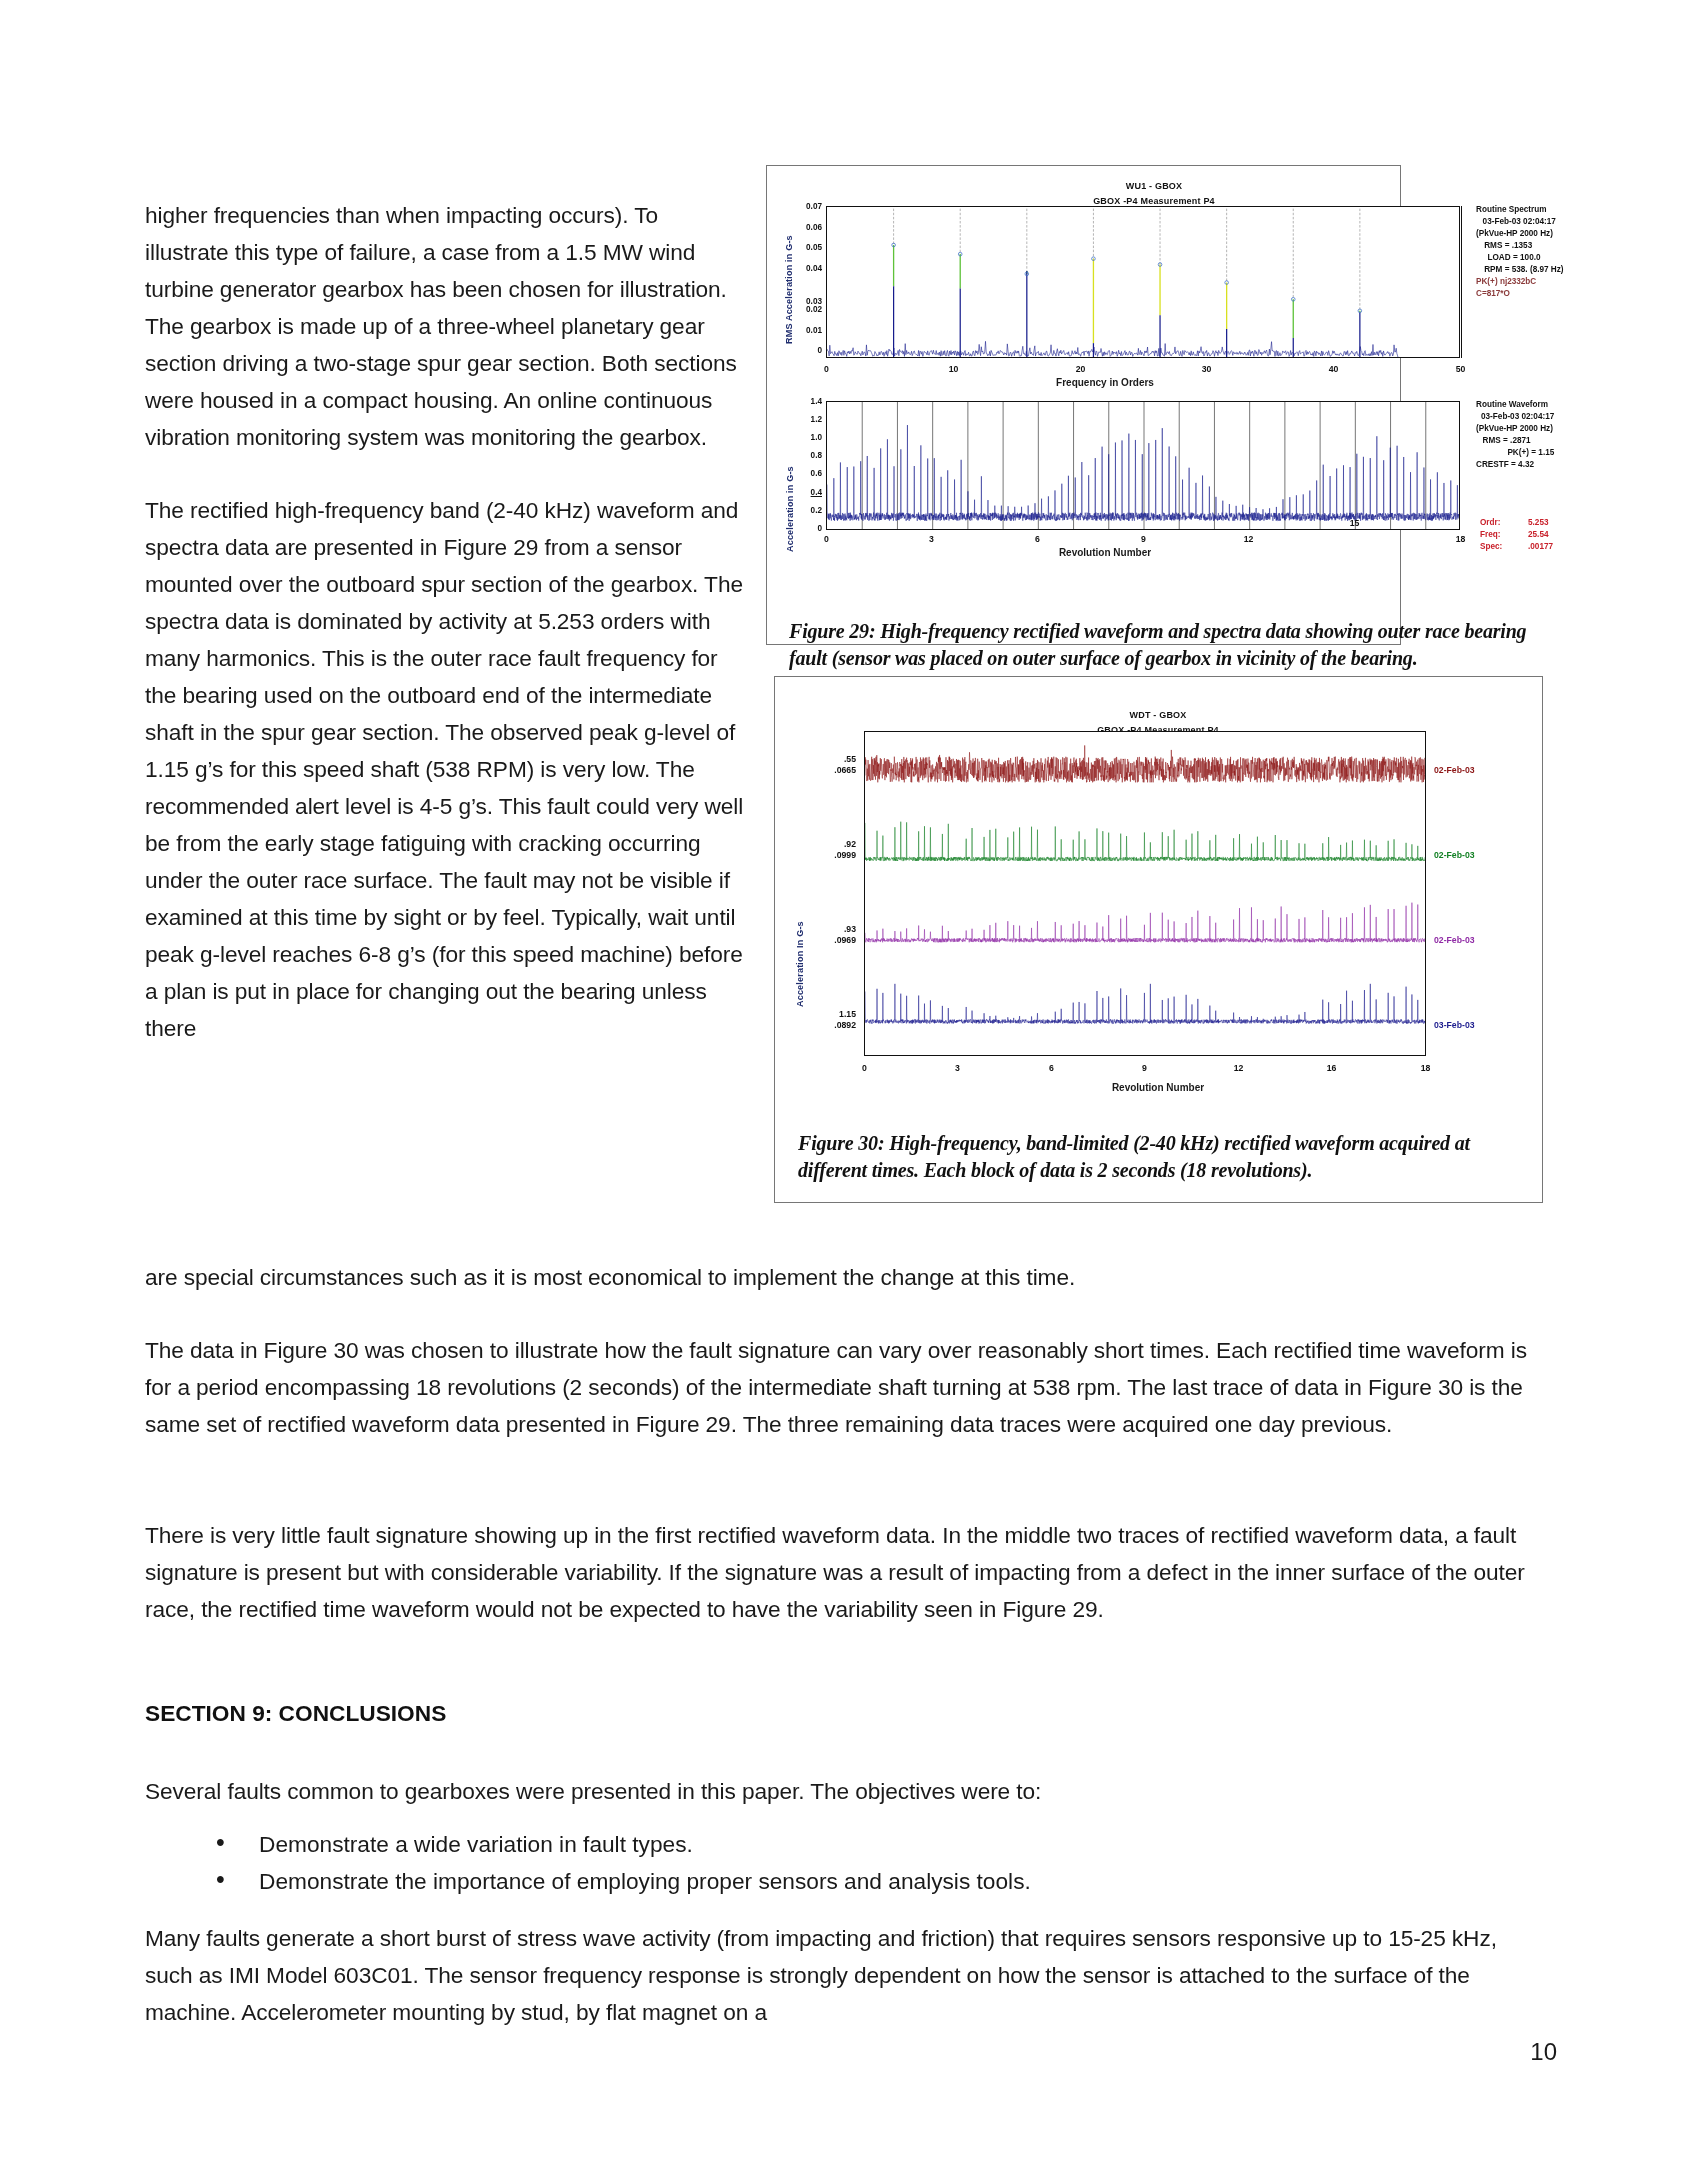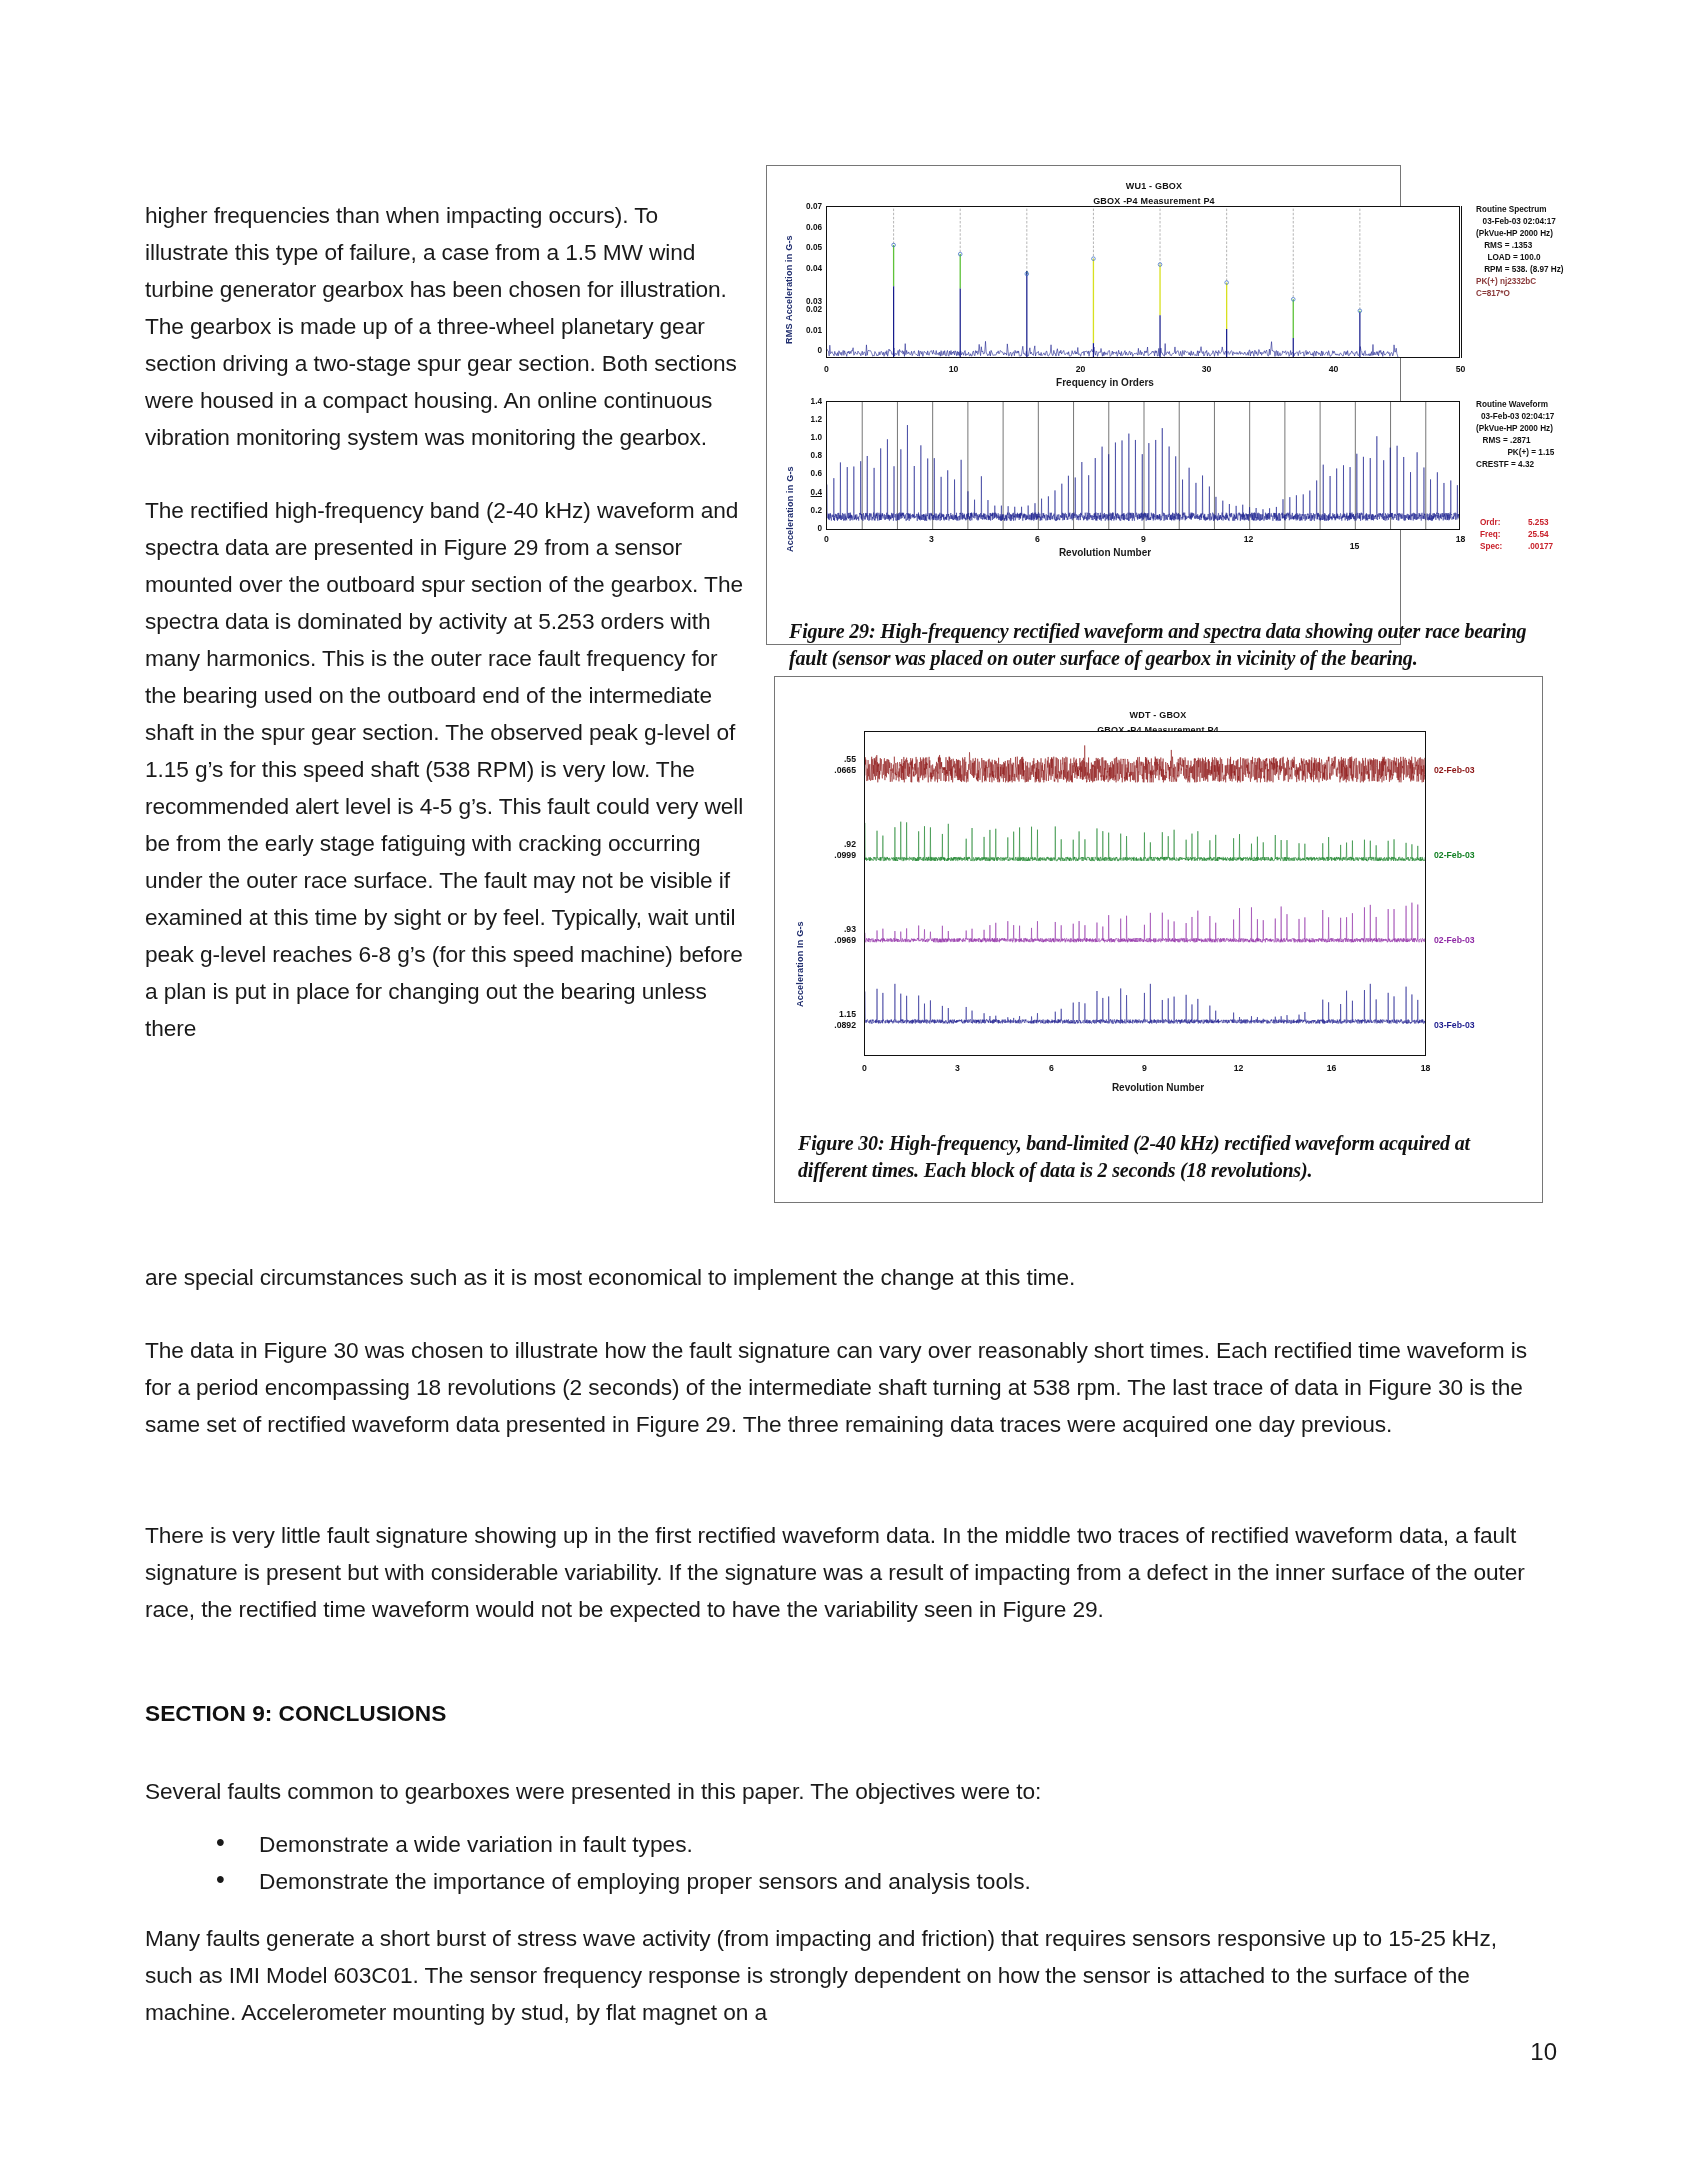--- a/index.html
+++ b/index.html
@@ -315,21 +315,21 @@
             <line x1="727.2222222222222" y1="0" x2="727.2222222222222" y2="156" stroke="#111" stroke-width="0.7"></line>
             <polyline points="0.0,99.8 0.3,139.3 0.6,139.9 0.9,140.5 1.2,139.8 1.5,134.9 1.8,141.8 2.1,135.8 2.4,140.5 2.7,142.6 3.0,142.5 3.3,135.0 3.6,135.7 3.9,140.7 4.1,134.5 4.4,137.4 4.7,137.2 5.0,141.1 5.3,143.4 5.6,140.1 5.9,139.0 6.2,136.2 6.5,139.0 6.8,138.3 7.1,138.0 7.4,136.5 7.7,139.1 8.0,142.8 8.3,92.1 8.6,142.6 8.9,140.4 9.2,143.7 9.5,137.7 9.8,139.4 10.1,135.3 10.4,137.3 10.7,137.6 11.0,136.0 11.3,140.3 11.6,138.7 11.8,136.1 12.1,142.3 12.4,139.4 12.7,143.6 13.0,138.2 13.3,134.2 13.6,142.0 13.9,141.6 14.2,134.1 14.5,135.1 14.8,136.9 15.1,141.2 15.4,136.9 15.7,140.4 16.0,139.2 16.3,73.1 16.6,142.4 16.9,136.5 17.2,140.9 17.5,142.8 17.8,138.3 18.1,137.6 18.4,139.1 18.7,141.5 19.0,134.2 19.3,136.8 19.5,136.5 19.8,141.0 20.1,143.4 20.4,135.6 20.7,136.5 21.0,141.2 21.3,143.1 21.6,140.7 21.9,134.9 22.2,142.2 22.5,143.2 22.8,137.4 23.1,141.6 23.4,139.9 23.7,142.2 24.0,143.0 24.3,134.6 24.6,78.7 24.9,134.8 25.2,140.3 25.5,139.3 25.8,134.2 26.1,141.2 26.4,138.9 26.7,139.9 27.0,134.1 27.2,140.0 27.5,137.4 27.8,141.6 28.1,143.6 28.4,133.8 28.7,139.8 29.0,136.2 29.3,142.6 29.6,136.6 29.9,139.2 30.2,140.7 30.5,137.3 30.8,138.5 31.1,141.6 31.4,143.0 31.7,142.5 32.0,138.9 32.3,137.3 32.6,78.0 32.9,134.9 33.2,141.9 33.5,140.1 33.8,142.2 34.1,137.3 34.4,140.7 34.6,136.2 34.9,140.8 35.2,140.1 35.5,140.2 35.8,142.9 36.1,135.9 36.4,137.5 36.7,140.2 37.0,141.4 37.3,141.3 37.6,138.9 37.9,140.7 38.2,139.8 38.5,143.4 38.8,138.5 39.1,138.9 39.4,137.6 39.7,134.3 40.0,135.2 40.3,134.1 40.6,136.6 40.9,71.6 41.2,138.3 41.5,140.9 41.8,135.3 42.1,142.3 42.4,135.6 42.6,140.2 42.9,140.9 43.2,142.3 43.5,143.3 43.8,143.7 44.1,137.7 44.4,134.4 44.7,139.3 45.0,141.4 45.3,142.0 45.6,141.1 45.9,137.6 46.2,137.9 46.5,142.1 46.8,134.2 47.1,138.7 47.4,138.1 47.7,136.0 48.0,137.5 48.3,134.2 48.6,139.7 48.9,65.3 49.2,142.4 49.5,141.5 49.8,136.9 50.1,141.5 50.3,141.9 50.6,141.9 50.9,143.7 51.2,141.4 51.5,134.6 51.8,138.1 52.1,142.7 52.4,134.9 52.7,135.5 53.0,135.2 53.3,138.6 53.6,134.9 53.9,140.3 54.2,140.8 54.5,143.1 54.8,143.1 55.1,138.9 55.4,140.5 55.7,139.6 56.0,141.8 56.3,136.2 56.6,133.7 56.9,139.3 57.2,79.7 57.5,143.0 57.8,142.6 58.0,141.2 58.3,143.4 58.6,136.0 58.9,140.8 59.2,137.6 59.5,137.0 59.8,134.2 60.1,138.0 60.4,135.4 60.7,140.8 61.0,133.8 61.3,139.1 61.6,143.5 61.9,138.9 62.2,138.8 62.5,137.5 62.8,135.6 63.1,134.0 63.4,143.1 63.7,142.5 64.0,136.5 64.3,142.6 64.6,135.1 64.9,142.7 65.2,56.1 65.5,139.5 65.7,137.0 66.0,142.6 66.3,138.4 66.6,134.8 66.9,135.1 67.2,138.1 67.5,134.5 67.8,140.1 68.1,140.9 68.4,140.3 68.7,137.3 69.0,137.1 69.3,137.1 69.6,135.6 69.9,140.3 70.2,142.5 70.5,136.7 70.8,136.9 71.1,142.1 71.4,140.8 71.7,139.5 72.0,141.2 72.3,135.7 72.6,133.9 72.9,139.5 73.2,134.2 73.4,45.1 73.7,141.6 74.0,138.1 74.3,136.6 74.6,141.9 74.9,136.2 75.2,140.3 75.5,136.9 75.8,143.5 76.1,138.0 76.4,138.6 76.7,136.9 77.0,141.6 77.3,138.8 77.6,142.0 77.9,141.4 78.2,138.2 78.5,134.1 78.8,139.7 79.1,140.2 79.4,135.9 79.7,140.0 80.0,135.4 80.3,134.6 80.6,143.6 80.8,142.1 81.1,133.9 81.4,77.7 81.7,137.2 82.0,137.5 82.3,139.3 82.6,139.7 82.9,135.5 83.2,136.3 83.5,142.7 83.8,142.4 84.1,143.7 84.4,139.3 84.7,134.9 85.0,135.1 85.3,142.7 85.6,142.1 85.9,136.2 86.2,136.8 86.5,142.8 86.8,134.6 87.1,141.3 87.4,142.5 87.7,142.7 88.0,136.1 88.3,133.7 88.6,141.3 88.8,136.8 89.1,134.9 89.4,138.4 89.7,57.2 90.0,141.0 90.3,136.0 90.6,137.7 90.9,134.0 91.2,140.3 91.5,133.9 91.8,136.7 92.1,134.3 92.4,135.1 92.7,137.9 93.0,134.0 93.3,138.5 93.6,137.2 93.9,141.1 94.2,138.8 94.5,140.4 94.8,137.7 95.1,136.0 95.4,139.6 95.7,141.9 96.0,143.5 96.3,142.0 96.5,143.0 96.8,142.6 97.1,134.3 97.4,136.1 97.7,27.9 98.0,142.4 98.3,137.9 98.6,135.5 98.9,140.7 99.2,134.4 99.5,136.3 99.8,143.7 100.1,135.5 100.4,140.6 100.7,139.2 101.0,134.8 101.3,136.8 101.6,141.7 101.9,137.2 102.2,137.0 102.5,137.2 102.8,137.8 103.1,137.3 103.4,139.9 103.7,136.1 104.0,135.4 104.2,137.8 104.5,139.0 104.8,135.9 105.1,138.7 105.4,137.0 105.7,140.7 106.0,77.4 106.3,139.6 106.6,139.1 106.9,140.2 107.2,139.0 107.5,138.2 107.8,138.6 108.1,139.2 108.4,138.5 108.7,135.4 109.0,135.6 109.3,140.4 109.6,143.7 109.9,140.6 110.2,137.0 110.5,135.3 110.8,139.7 111.1,133.7 111.4,141.4 111.6,136.8 111.9,136.3 112.2,142.6 112.5,138.0 112.8,141.4 113.1,138.5 113.4,143.1 113.7,133.9 114.0,52.4 114.3,139.0 114.6,139.6 114.9,142.4 115.2,136.3 115.5,142.5 115.8,138.5 116.1,136.4 116.4,137.4 116.7,136.9 117.0,142.7 117.3,135.6 117.6,139.3 117.9,135.6 118.2,139.4 118.5,143.6 118.8,143.0 119.1,136.8 119.3,142.5 119.6,138.3 119.9,143.4 120.2,135.0 120.5,139.4 120.8,141.9 121.1,143.7 121.4,136.7 121.7,137.7 122.0,137.7 122.3,68.3 122.6,137.5 122.9,138.3 123.2,140.2 123.5,140.7 123.8,141.9 124.1,134.3 124.4,141.6 124.7,136.0 125.0,142.8 125.3,143.0 125.6,135.0 125.9,134.8 126.2,134.1 126.5,136.7 126.8,134.7 127.1,138.0 127.3,135.4 127.6,142.0 127.9,138.8 128.2,139.2 128.5,140.3 128.8,136.7 129.1,142.8 129.4,136.8 129.7,138.3 130.0,142.3 130.3,67.9 130.6,136.3 130.9,139.7 131.2,135.0 131.5,142.0 131.8,142.8 132.1,138.2 132.4,140.4 132.7,134.9 133.0,140.2 133.3,143.1 133.6,141.4 133.9,138.7 134.2,138.1 134.5,138.7 134.8,142.8 135.0,136.1 135.3,139.9 135.6,136.5 135.9,141.9 136.2,138.7 136.5,136.1 136.8,137.5 137.1,134.0 137.4,143.6 137.7,140.9 138.0,138.6 138.3,140.2 138.6,90.5 138.9,142.6 139.2,135.1 139.5,135.0 139.8,139.3 140.1,137.7 140.4,136.1 140.7,138.7 141.0,135.8 141.3,135.8 141.6,142.1 141.9,136.3 142.2,143.1 142.4,143.3 142.7,142.8 143.0,139.6 143.3,140.6 143.6,141.2 143.9,139.1 144.2,142.3 144.5,138.6 144.8,141.3 145.1,135.7 145.4,142.7 145.7,139.2 146.0,137.6 146.3,136.3 146.6,82.6 146.9,139.5 147.2,135.8 147.5,137.4 147.8,135.4 148.1,143.3 148.4,140.1 148.7,138.3 149.0,140.4 149.3,141.5 149.6,140.1 149.9,137.5 150.2,136.2 150.4,134.2 150.7,141.3 151.0,136.7 151.3,139.8 151.6,141.4 151.9,138.1 152.2,140.0 152.5,142.0 152.8,136.0 153.1,138.5 153.4,142.8 153.7,141.4 154.0,142.0 154.3,137.2 154.6,141.6 154.9,93.7 155.2,135.9 155.5,138.1 155.8,142.4 156.1,136.7 156.4,140.7 156.7,136.8 157.0,140.2 157.3,134.0 157.6,143.3 157.8,138.2 158.1,142.4 158.4,139.3 158.7,139.6 159.0,143.6 159.3,142.9 159.6,140.0 159.9,138.3 160.2,139.3 160.5,139.1 160.8,137.6 161.1,143.0 161.4,134.3 161.7,135.4 162.0,134.0 162.3,135.3 162.6,142.2 162.9,69.9 163.2,136.1 163.5,135.8 163.8,139.3 164.1,141.3 164.4,134.1 164.7,142.2 165.0,137.0 165.3,138.2 165.6,137.1 165.8,139.6 166.1,140.6 166.4,135.0 166.7,141.1 167.0,136.1 167.3,137.6 167.6,140.0 167.9,141.9 168.2,140.1 168.5,143.1 168.8,141.7 169.1,139.7 169.4,138.4 169.7,135.7 170.0,142.4 170.3,134.9 170.6,141.1 170.9,135.6 171.2,108.0 171.5,136.6 171.8,138.8 172.1,134.2 172.4,141.4 172.7,138.2 173.0,142.5 173.2,138.7 173.5,142.7 173.8,143.7 174.1,143.4 174.4,134.2 174.7,140.6 175.0,134.5 175.3,138.2 175.6,133.7 175.9,143.0 176.2,134.7 176.5,138.3 176.8,137.8 177.1,138.2 177.4,137.5 177.7,139.7 178.0,138.9 178.3,139.7 178.6,133.8 178.9,137.6 179.2,118.1 179.5,140.7 179.8,140.3 180.1,134.6 180.4,135.9 180.7,138.0 180.9,137.8 181.2,134.2 181.5,134.2 181.8,139.4 182.1,142.3 182.4,136.0 182.7,137.2 183.0,136.7 183.3,143.3 183.6,137.9 183.9,141.6 184.2,142.2 184.5,135.9 184.8,136.4 185.1,139.0 185.4,136.1 185.7,139.9 186.0,140.0 186.3,136.3 186.6,134.3 186.9,134.7 187.2,141.5 187.5,89.8 187.8,134.8 188.1,139.3 188.4,136.8 188.7,141.8 188.9,141.0 189.2,142.2 189.5,136.7 189.8,139.2 190.1,134.8 190.4,140.9 190.7,141.2 191.0,135.0 191.3,141.8 191.6,141.8 191.9,135.2 192.2,136.6 192.5,141.6 192.8,138.8 193.1,140.4 193.4,141.9 193.7,142.5 194.0,137.3 194.3,136.4 194.6,139.6 194.9,138.9 195.2,138.6 195.5,118.6 195.8,142.8 196.1,137.1 196.3,142.1 196.6,138.0 196.9,140.3 197.2,137.9 197.5,142.5 197.8,138.2 198.1,134.2 198.4,141.3 198.7,143.4 199.0,134.5 199.3,137.8 199.6,136.3 199.9,136.7 200.2,138.1 200.5,135.2 200.8,142.7 201.1,134.0 201.4,137.2 201.7,134.1 202.0,140.2 202.3,141.3 202.6,140.6 202.9,135.2 203.2,134.0 203.5,140.4 203.8,125.3 204.1,135.9 204.3,139.6 204.6,134.1 204.9,133.9 205.2,138.4 205.5,137.9 205.8,135.1 206.1,141.0 206.4,136.8 206.7,139.2 207.0,139.3 207.3,140.2 207.6,137.4 207.9,134.6 208.2,140.8 208.5,142.4 208.8,137.3 209.1,140.8 209.4,138.7 209.7,139.6 210.0,142.8 210.3,135.8 210.6,136.7 210.9,143.6 211.2,138.0 211.5,142.8 211.8,125.3 212.0,143.7 212.3,140.2 212.6,137.4 212.9,135.9 213.2,142.7 213.5,136.3 213.8,141.8 214.1,136.1 214.4,135.8 214.7,135.9 215.0,137.7 215.3,143.5 215.6,140.4 215.9,143.4 216.2,143.1 216.5,141.0 216.8,137.2 217.1,141.5 217.4,136.2 217.7,136.4 218.0,143.4 218.3,137.3 218.6,143.2 218.9,137.4 219.2,133.8 219.4,136.9 219.7,136.5 220.0,126.0 220.3,139.3 220.6,140.6 220.9,138.6 221.2,138.2 221.5,133.9 221.8,141.9 222.1,139.5 222.4,138.7 222.7,143.7 223.0,135.7 223.3,138.6 223.6,136.0 223.9,143.5 224.2,136.8 224.5,140.8 224.8,140.9 225.1,141.7 225.4,135.7 225.7,134.8 226.0,138.0 226.3,134.0 226.6,143.6 226.9,137.9 227.1,139.4 227.4,137.4 227.7,139.5 228.0,126.7 228.3,134.5 228.6,143.2 228.9,140.4 229.2,135.2 229.5,138.9 229.8,138.7 230.1,137.0 230.4,135.8 230.7,140.5 231.0,138.2 231.3,134.0 231.6,139.4 231.9,135.5 232.2,138.3 232.5,139.8 232.8,138.3 233.1,135.3 233.4,142.6 233.7,135.0 234.0,139.4 234.3,136.1 234.6,140.4 234.8,134.2 235.1,141.0 235.4,138.2 235.7,134.0 236.0,137.3 236.3,126.7 236.6,136.1 236.9,136.2 237.2,136.8 237.5,140.6 237.8,143.6 238.1,135.0 238.4,135.7 238.7,139.6 239.0,136.0 239.3,140.5 239.6,138.7 239.9,135.1 240.2,138.7 240.5,135.5 240.8,140.6 241.1,142.8 241.4,142.7 241.7,136.2 242.0,142.6 242.3,140.8 242.6,137.3 242.8,141.3 243.1,138.5 243.4,137.3 243.7,140.3 244.0,141.6 244.3,125.2 244.6,137.0 244.9,140.7 245.2,142.1 245.5,141.1 245.8,136.2 246.1,141.6 246.4,140.6 246.7,142.9 247.0,142.2 247.3,136.3 247.6,137.5 247.9,141.1 248.2,134.5 248.5,143.0 248.8,134.4 249.1,142.7 249.4,135.2 249.7,133.8 250.0,135.0 250.3,141.2 250.5,135.5 250.8,137.3 251.1,143.5 251.4,138.1 251.7,134.0 252.0,141.9 252.3,139.4 252.6,122.4 252.9,139.6 253.2,136.6 253.5,133.8 253.8,140.2 254.1,142.6 254.4,135.4 254.7,142.0 255.0,137.3 255.3,140.3 255.6,135.3 255.9,141.8 256.2,138.2 256.5,139.0 256.8,133.7 257.1,133.7 257.4,139.9 257.7,138.1 257.9,139.7 258.2,138.5 258.5,135.1 258.8,143.7 259.1,143.0 259.4,138.7 259.7,142.6 260.0,141.7 260.3,136.3 260.6,116.9 260.9,143.0 261.2,137.9 261.5,137.7 261.8,138.4 262.1,140.2 262.4,134.3 262.7,138.0 263.0,137.1 263.3,134.7 263.6,140.8 263.9,137.0 264.2,139.6 264.5,136.6 264.8,140.8 265.1,141.4 265.4,141.3 265.6,142.0 265.9,143.3 266.2,135.8 266.5,136.5 266.8,136.9 267.1,142.1 267.4,141.9 267.7,143.0 268.0,136.9 268.3,142.5 268.6,136.6 268.9,114.1 269.2,139.1 269.5,137.4 269.8,140.3 270.1,138.7 270.4,142.4 270.7,137.5 271.0,133.9 271.3,135.8 271.6,142.8 271.9,135.0 272.2,135.9 272.5,133.9 272.8,138.9 273.1,141.5 273.3,140.9 273.6,137.7 273.9,138.0 274.2,141.9 274.5,139.7 274.8,137.3 275.1,136.7 275.4,137.6 275.7,135.0 276.0,139.2 276.3,138.9 276.6,142.3 276.9,106.9 277.2,143.5 277.5,143.5 277.8,141.7 278.1,142.4 278.4,143.4 278.7,138.7 279.0,143.4 279.3,138.9 279.6,136.2 279.9,137.9 280.2,142.7 280.5,140.4 280.8,141.1 281.1,136.8 281.3,136.9 281.6,135.8 281.9,141.9 282.2,141.1 282.5,142.8 282.8,142.8 283.1,138.7 283.4,136.9 283.7,139.4 284.0,138.7 284.3,137.5 284.6,138.5 284.9,140.1 285.2,98.8 285.5,140.0 285.8,137.7 286.1,134.0 286.4,143.1 286.7,140.5 287.0,135.7 287.3,134.8 287.6,139.0 287.9,142.6 288.2,135.6 288.5,142.3 288.8,135.7 289.0,135.8 289.3,134.1 289.6,135.5 289.9,136.3 290.2,139.6 290.5,135.5 290.8,139.8 291.1,138.8 291.4,138.2 291.7,142.6 292.0,140.4 292.3,139.7 292.6,142.2 292.9,137.6 293.2,89.2 293.5,139.3 293.8,136.8 294.1,134.6 294.4,138.2 294.7,135.3 295.0,133.8 295.3,141.6 295.6,140.0 295.9,139.7 296.2,138.0 296.4,137.7 296.7,136.1 297.0,140.9 297.3,141.1 297.6,134.6 297.9,143.0 298.2,134.4 298.5,134.2 298.8,134.6 299.1,135.9 299.4,140.7 299.7,137.0 300.0,133.8 300.3,137.6 300.6,136.8 300.9,135.8 301.2,140.4 301.5,91.3 301.8,137.0 302.1,137.1 302.4,138.8 302.7,138.4 303.0,135.9 303.3,136.2 303.6,142.7 303.9,138.7 304.2,140.8 304.4,137.2 304.7,137.3 305.0,139.6 305.3,137.7 305.6,142.9 305.9,142.8 306.2,136.2 306.5,135.6 306.8,138.6 307.1,139.4 307.4,138.2 307.7,142.8 308.0,134.1 308.3,138.7 308.6,138.4 308.9,135.0 309.2,136.5 309.5,72.6 309.8,136.9 310.1,138.7 310.4,139.8 310.7,138.7 311.0,137.1 311.3,140.8 311.6,143.0 311.9,139.3 312.1,141.8 312.4,142.1 312.7,137.6 313.0,141.0 313.3,141.1 313.6,133.9 313.9,136.8 314.2,137.8 314.5,141.3 314.8,139.3 315.1,139.1 315.4,143.1 315.7,133.8 316.0,134.2 316.3,134.2 316.6,143.2 316.9,136.6 317.2,141.8 317.5,141.8 317.8,88.6 318.1,136.2 318.4,134.5 318.7,140.4 319.0,141.8 319.3,134.7 319.6,139.2 319.8,138.4 320.1,136.9 320.4,137.4 320.7,140.2 321.0,137.0 321.3,140.9 321.6,142.3 321.9,141.5 322.2,142.1 322.5,137.1 322.8,137.3 323.1,142.9 323.4,138.8 323.7,138.1 324.0,139.1 324.3,135.1 324.6,136.3 324.9,141.6 325.2,134.3 325.5,139.0 325.8,67.8 326.1,143.1 326.4,143.1 326.7,133.7 327.0,141.5 327.3,142.9 327.5,137.6 327.8,143.6 328.1,138.3 328.4,140.9 328.7,134.8 329.0,135.8 329.3,134.2 329.6,134.9 329.9,138.0 330.2,141.1 330.5,137.4 330.8,139.7 331.1,142.5 331.4,136.9 331.7,139.1 332.0,134.0 332.3,142.0 332.6,136.9 332.9,143.7 333.2,143.3 333.5,140.8 333.8,141.3 334.1,54.0 334.4,136.7 334.7,140.7 334.9,140.3 335.2,140.3 335.5,135.2 335.8,141.1 336.1,138.9 336.4,137.4 336.7,139.1 337.0,134.2 337.3,139.7 337.6,136.7 337.9,143.6 338.2,141.0 338.5,141.0 338.8,135.4 339.1,139.6 339.4,140.9 339.7,141.9 340.0,136.2 340.3,135.7 340.6,140.9 340.9,138.4 341.2,136.9 341.5,143.2 341.8,138.1 342.1,63.2 342.4,142.9 342.6,136.1 342.9,137.6 343.2,137.3 343.5,136.6 343.8,134.0 344.1,136.1 344.4,142.8 344.7,136.4 345.0,135.3 345.3,137.8 345.6,143.3 345.9,134.5 346.2,135.2 346.5,141.3 346.8,133.7 347.1,141.2 347.4,137.0 347.7,133.9 348.0,138.1 348.3,143.4 348.6,143.0 348.9,139.1 349.2,138.1 349.5,141.7 349.8,139.2 350.1,138.6 350.3,49.0 350.6,137.4 350.9,134.7 351.2,142.9 351.5,139.5 351.8,136.1 352.1,140.6 352.4,135.5 352.7,136.0 353.0,134.4 353.3,139.6 353.6,139.1 353.9,140.7 354.2,135.9 354.5,140.9 354.8,138.9 355.1,140.5 355.4,142.4 355.7,137.1 356.0,143.6 356.3,142.5 356.6,142.4 356.9,143.2 357.2,138.4 357.5,136.2 357.8,138.4 358.1,141.1 358.3,46.5 358.6,137.4 358.9,137.9 359.2,135.4 359.5,142.3 359.8,135.0 360.1,140.3 360.4,142.7 360.7,134.3 361.0,143.1 361.3,140.0 361.6,136.4 361.9,141.1 362.2,141.5 362.5,141.5 362.8,140.2 363.1,138.4 363.4,136.5 363.7,135.2 364.0,142.2 364.3,140.5 364.6,141.9 364.9,142.5 365.2,138.4 365.5,133.9 365.7,136.3 366.0,142.8 366.3,143.7 366.6,38.2 366.9,143.6 367.2,139.0 367.5,139.4 367.8,133.8 368.1,136.7 368.4,134.5 368.7,141.0 369.0,134.5 369.3,134.6 369.6,140.1 369.9,136.2 370.2,135.8 370.5,133.9 370.8,143.6 371.1,136.5 371.4,136.2 371.7,134.5 372.0,140.8 372.3,134.5 372.6,139.2 372.9,140.8 373.2,143.0 373.5,143.6 373.7,137.4 374.0,136.6 374.3,136.0 374.6,45.9 374.9,134.7 375.2,139.1 375.5,135.4 375.8,134.1 376.1,134.0 376.4,137.3 376.7,140.8 377.0,136.4 377.3,142.4 377.6,139.4 377.9,140.5 378.2,135.0 378.5,135.4 378.8,136.0 379.1,141.4 379.4,136.1 379.7,141.1 380.0,135.1 380.3,136.6 380.6,140.9 380.9,138.1 381.1,139.2 381.4,134.4 381.7,140.1 382.0,133.9 382.3,135.0 382.6,143.6 382.9,63.1 383.2,140.9 383.5,142.3 383.8,135.2 384.1,139.8 384.4,141.9 384.7,134.9 385.0,138.6 385.3,137.6 385.6,133.9 385.9,137.6 386.2,140.6 386.5,134.2 386.8,138.7 387.1,135.0 387.4,136.3 387.7,143.6 388.0,138.3 388.3,138.8 388.6,134.6 388.9,139.8 389.1,136.2 389.4,142.3 389.7,134.3 390.0,134.7 390.3,142.8 390.6,137.7 390.9,49.7 391.2,142.5 391.5,142.0 391.8,140.6 392.1,142.8 392.4,140.4 392.7,139.0 393.0,142.7 393.3,139.7 393.6,139.7 393.9,133.9 394.2,137.1 394.5,136.4 394.8,137.2 395.1,140.9 395.4,136.8 395.7,135.0 396.0,136.7 396.3,143.3 396.6,134.7 396.8,141.3 397.1,136.7 397.4,136.8 397.7,135.9 398.0,139.2 398.3,138.2 398.6,142.9 398.9,135.0 399.2,45.9 399.5,135.2 399.8,138.1 400.1,139.4 400.4,141.8 400.7,136.8 401.0,140.2 401.3,136.6 401.6,142.1 401.9,136.6 402.2,140.6 402.5,138.3 402.8,140.4 403.1,142.0 403.4,139.4 403.7,135.5 404.0,141.5 404.3,135.9 404.5,140.7 404.8,143.3 405.1,141.0 405.4,140.3 405.7,137.6 406.0,142.9 406.3,141.9 406.6,140.7 406.9,140.2 407.2,31.6 407.5,135.1 407.8,135.7 408.1,138.0 408.4,136.4 408.7,134.0 409.0,136.9 409.3,143.7 409.6,140.9 409.9,134.7 410.2,136.0 410.5,142.4 410.8,142.5 411.1,136.9 411.4,136.6 411.7,137.7 412.0,138.6 412.2,142.0 412.5,136.5 412.8,137.5 413.1,137.5 413.4,142.6 413.7,138.9 414.0,138.2 414.3,135.9 414.6,137.8 414.9,139.2 415.2,136.1 415.5,53.8 415.8,136.3 416.1,135.1 416.4,142.3 416.7,139.0 417.0,137.1 417.3,142.2 417.6,136.6 417.9,142.4 418.2,136.1 418.5,143.3 418.8,140.6 419.1,142.1 419.4,139.1 419.7,133.9 419.9,141.5 420.2,136.6 420.5,134.7 420.8,143.0 421.1,141.3 421.4,137.9 421.7,140.6 422.0,135.1 422.3,143.1 422.6,139.2 422.9,138.1 423.2,141.7 423.5,65.7 423.8,137.8 424.1,136.7 424.4,136.1 424.7,133.9 425.0,141.9 425.3,139.0 425.6,136.6 425.9,135.4 426.2,142.1 426.5,138.4 426.8,134.2 427.1,141.7 427.4,139.3 427.6,135.5 427.9,137.1 428.2,143.5 428.5,136.7 428.8,137.5 429.1,136.3 429.4,139.6 429.7,141.0 430.0,142.3 430.3,140.9 430.6,139.3 430.9,139.4 431.2,139.9 431.5,140.4 431.8,93.8 432.1,142.1 432.4,134.8 432.7,136.8 433.0,133.8 433.3,133.9 433.6,139.4 433.9,137.9 434.2,136.6 434.5,133.8 434.8,137.4 435.0,143.1 435.3,137.5 435.6,142.0 435.9,137.4 436.2,139.1 436.5,139.8 436.8,141.6 437.1,138.5 437.4,138.8 437.7,138.8 438.0,139.9 438.3,139.6 438.6,138.4 438.9,138.0 439.2,140.1 439.5,138.8 439.8,79.5 440.1,138.9 440.4,140.4 440.7,141.3 441.0,135.1 441.3,140.0 441.6,137.5 441.9,141.9 442.2,133.7 442.5,142.1 442.7,136.1 443.0,134.7 443.3,139.9 443.6,133.9 443.9,139.4 444.2,137.3 444.5,136.3 444.8,134.4 445.1,137.6 445.4,136.7 445.7,135.1 446.0,138.7 446.3,140.8 446.6,139.6 446.9,137.7 447.2,141.2 447.5,141.0 447.8,139.5 448.1,97.8 448.4,140.7 448.7,137.1 449.0,137.1 449.3,138.1 449.6,141.3 449.9,141.3 450.2,135.8 450.4,139.3 450.7,137.9 451.0,141.4 451.3,140.7 451.6,139.5 451.9,140.8 452.2,137.4 452.5,142.9 452.8,142.6 453.1,136.6 453.4,138.8 453.7,137.8 454.0,134.9 454.3,142.7 454.6,135.5 454.9,140.4 455.2,135.5 455.5,134.4 455.8,136.1 456.1,88.9 456.4,134.4 456.7,134.5 457.0,139.9 457.3,137.6 457.6,141.1 457.9,142.3 458.1,136.3 458.4,142.1 458.7,135.3 459.0,136.9 459.3,143.5 459.6,139.4 459.9,138.9 460.2,143.1 460.5,141.2 460.8,140.3 461.1,142.6 461.4,138.8 461.7,141.7 462.0,140.0 462.3,142.3 462.6,137.4 462.9,135.5 463.2,136.9 463.5,139.3 463.8,141.6 464.1,138.1 464.4,102.2 464.7,142.7 465.0,143.3 465.3,137.1 465.6,134.6 465.8,135.2 466.1,136.5 466.4,142.9 466.7,138.6 467.0,139.6 467.3,142.0 467.6,140.5 467.9,139.7 468.2,134.0 468.5,134.1 468.8,134.0 469.1,136.3 469.4,143.7 469.7,136.5 470.0,135.3 470.3,142.8 470.6,142.9 470.9,137.3 471.2,140.7 471.5,136.8 471.8,139.1 472.1,141.8 472.4,114.7 472.7,137.4 473.0,140.3 473.3,139.9 473.6,142.4 473.8,137.4 474.1,141.1 474.4,143.5 474.7,141.1 475.0,142.5 475.3,134.5 475.6,134.6 475.9,137.4 476.2,142.3 476.5,138.7 476.8,142.4 477.1,137.0 477.4,140.3 477.7,141.1 478.0,136.7 478.3,139.6 478.6,140.9 478.9,139.0 479.2,142.8 479.5,139.9 479.8,133.7 480.1,139.0 480.4,134.0 480.7,119.3 481.0,143.4 481.3,139.0 481.5,137.3 481.8,139.3 482.1,138.0 482.4,137.9 482.7,140.9 483.0,139.1 483.3,139.9 483.6,142.3 483.9,136.2 484.2,138.9 484.5,142.7 484.8,133.9 485.1,137.0 485.4,140.6 485.7,134.7 486.0,141.0 486.3,137.0 486.6,140.1 486.9,139.7 487.2,141.3 487.5,142.8 487.8,140.8 488.1,143.5 488.4,143.7 488.7,123.4 488.9,137.4 489.2,137.3 489.5,135.4 489.8,138.7 490.1,139.4 490.4,134.6 490.7,135.2 491.0,138.7 491.3,134.2 491.6,134.6 491.9,137.6 492.2,139.3 492.5,141.0 492.8,143.6 493.1,140.2 493.4,139.7 493.7,138.6 494.0,143.6 494.3,135.1 494.6,138.2 494.9,136.8 495.2,143.4 495.5,137.4 495.8,140.2 496.1,141.1 496.4,139.4 496.7,141.3 496.9,125.6 497.2,140.8 497.5,134.9 497.8,135.4 498.1,137.2 498.4,140.0 498.7,142.9 499.0,141.7 499.3,136.5 499.6,134.8 499.9,134.0 500.2,135.9 500.5,137.2 500.8,136.4 501.1,133.9 501.4,136.7 501.7,136.2 502.0,143.7 502.3,136.7 502.6,135.1 502.9,142.1 503.2,140.1 503.5,136.2 503.8,137.7 504.1,139.1 504.4,135.4 504.6,142.0 504.9,124.2 505.2,139.1 505.5,142.1 505.8,133.8 506.1,139.7 506.4,135.6 506.7,143.1 507.0,136.5 507.3,139.7 507.6,142.5 507.9,142.8 508.2,140.3 508.5,141.1 508.8,134.7 509.1,137.4 509.4,135.4 509.7,139.0 510.0,142.7 510.3,136.2 510.6,141.1 510.9,135.7 511.2,139.0 511.5,142.6 511.8,135.5 512.1,141.8 512.3,143.7 512.6,139.1 512.9,134.5 513.2,127.2 513.5,136.2 513.8,138.6 514.1,136.8 514.4,135.4 514.7,139.9 515.0,139.4 515.3,138.3 515.6,134.0 515.9,142.3 516.2,142.4 516.5,136.1 516.8,141.9 517.1,134.0 517.4,143.0 517.7,141.4 518.0,143.3 518.3,134.2 518.6,142.7 518.9,141.3 519.2,133.7 519.5,140.6 519.8,143.6 520.0,135.9 520.3,134.5 520.6,140.2 520.9,135.0 521.2,128.2 521.5,143.3 521.8,141.7 522.1,139.1 522.4,140.9 522.7,134.8 523.0,141.0 523.3,142.8 523.6,133.9 523.9,140.3 524.2,142.0 524.5,136.9 524.8,134.6 525.1,134.9 525.4,143.6 525.7,140.5 526.0,136.2 526.3,135.7 526.6,143.4 526.9,137.5 527.2,136.0 527.5,138.0 527.7,142.2 528.0,140.8 528.3,142.7 528.6,135.8 528.9,141.3 529.2,139.5 529.5,129.7 529.8,137.7 530.1,137.6 530.4,138.5 530.7,143.6 531.0,140.5 531.3,139.2 531.6,138.2 531.9,139.8 532.2,142.0 532.5,133.9 532.8,134.1 533.1,140.0 533.4,135.2 533.7,136.6 534.0,142.4 534.3,136.8 534.6,142.6 534.9,135.5 535.1,140.4 535.4,139.4 535.7,134.2 536.0,141.7 536.3,139.3 536.6,134.3 536.9,136.2 537.2,140.7 537.5,128.5 537.8,142.2 538.1,138.9 538.4,138.8 538.7,137.6 539.0,137.9 539.3,134.7 539.6,134.8 539.9,138.8 540.2,138.4 540.5,137.2 540.8,138.2 541.1,138.1 541.4,143.7 541.7,143.3 542.0,139.9 542.3,137.2 542.6,134.1 542.9,138.9 543.1,139.3 543.4,134.4 543.7,141.5 544.0,134.2 544.3,137.5 544.6,137.4 544.9,139.7 545.2,134.5 545.5,143.5 545.8,126.9 546.1,143.0 546.4,137.1 546.7,136.5 547.0,142.2 547.3,138.6 547.6,143.7 547.9,143.5 548.2,134.9 548.5,135.5 548.8,135.4 549.1,143.6 549.4,134.2 549.7,138.0 550.0,143.3 550.3,142.2 550.5,141.7 550.8,143.3 551.1,136.0 551.4,136.3 551.7,136.7 552.0,136.3 552.3,134.5 552.6,133.9 552.9,140.8 553.2,134.7 553.5,140.6 553.8,117.6 554.1,134.5 554.4,135.4 554.7,140.3 555.0,137.7 555.3,141.0 555.6,136.1 555.9,142.7 556.2,138.6 556.5,143.3 556.8,136.8 557.1,138.0 557.4,135.0 557.7,141.5 558.0,137.8 558.3,135.0 558.5,137.4 558.8,137.5 559.1,134.0 559.4,134.1 559.7,136.1 560.0,139.7 560.3,135.1 560.6,137.1 560.9,134.7 561.2,133.8 561.5,143.0 561.8,139.4 562.1,115.1 562.4,136.1 562.7,140.2 563.0,141.8 563.3,136.2 563.6,137.1 563.9,137.9 564.2,140.5 564.5,141.8 564.8,138.1 565.1,134.1 565.4,136.0 565.7,141.0 566.0,139.0 566.2,141.6 566.5,137.9 566.8,142.2 567.1,138.8 567.4,141.6 567.7,137.7 568.0,139.2 568.3,136.5 568.6,138.7 568.9,141.0 569.2,135.3 569.5,139.5 569.8,143.2 570.1,112.8 570.4,141.5 570.7,141.4 571.0,134.5 571.3,136.3 571.6,142.9 571.9,136.3 572.2,141.2 572.5,137.1 572.8,138.0 573.1,138.3 573.4,137.6 573.6,134.9 573.9,142.2 574.2,143.7 574.5,139.4 574.8,138.9 575.1,143.2 575.4,135.5 575.7,135.8 576.0,138.8 576.3,142.4 576.6,138.3 576.9,143.3 577.2,135.8 577.5,135.4 577.8,137.7 578.1,134.9 578.4,111.7 578.7,134.9 579.0,141.5 579.3,141.4 579.6,135.8 579.9,138.1 580.2,138.0 580.5,143.1 580.8,143.7 581.1,141.1 581.4,135.6 581.6,137.3 581.9,142.2 582.2,140.3 582.5,138.2 582.8,141.7 583.1,140.7 583.4,136.2 583.7,135.1 584.0,136.5 584.3,135.1 584.6,135.5 584.9,141.4 585.2,138.4 585.5,141.1 585.8,137.1 586.1,140.2 586.4,107.1 586.7,142.3 587.0,143.7 587.3,141.7 587.6,140.7 587.9,134.3 588.2,141.4 588.5,143.6 588.8,136.8 589.0,136.9 589.3,140.3 589.6,136.9 589.9,142.1 590.2,138.6 590.5,138.9 590.8,134.5 591.1,139.8 591.4,141.6 591.7,142.9 592.0,143.7 592.3,135.6 592.6,140.9 592.9,137.9 593.2,137.2 593.5,136.4 593.8,136.8 594.1,134.9 594.4,135.1 594.7,94.9 595.0,141.9 595.3,138.8 595.6,134.9 595.9,141.7 596.2,134.1 596.5,139.1 596.8,138.2 597.0,134.6 597.3,137.7 597.6,137.1 597.9,142.6 598.2,140.5 598.5,136.2 598.8,135.8 599.1,143.4 599.4,140.3 599.7,142.5 600.0,139.0 600.3,137.3 600.6,138.0 600.9,141.7 601.2,142.6 601.5,135.6 601.8,142.7 602.1,142.0 602.4,141.3 602.7,75.8 603.0,135.4 603.3,142.3 603.6,136.8 603.9,139.0 604.2,143.6 604.5,134.3 604.7,141.6 605.0,135.7 605.3,142.7 605.6,142.9 605.9,143.5 606.2,141.1 606.5,143.4 606.8,138.1 607.1,136.7 607.4,139.2 607.7,139.4 608.0,138.4 608.3,143.0 608.6,138.3 608.9,143.5 609.2,136.2 609.5,141.0 609.8,135.9 610.1,142.7 610.4,134.7 610.7,135.3 611.0,89.5 611.3,133.8 611.6,140.2 611.9,139.1 612.1,141.6 612.4,138.0 612.7,140.6 613.0,139.1 613.3,142.9 613.6,140.7 613.9,141.3 614.2,134.7 614.5,134.6 614.8,139.9 615.1,136.3 615.4,138.1 615.7,140.1 616.0,138.5 616.3,140.9 616.6,135.5 616.9,142.9 617.2,143.0 617.5,139.0 617.8,142.2 618.1,137.7 618.4,137.5 618.7,140.1 619.0,80.4 619.3,140.9 619.6,134.9 619.9,135.7 620.1,140.3 620.4,136.1 620.7,141.2 621.0,139.3 621.3,138.4 621.6,138.6 621.9,138.0 622.2,142.1 622.5,137.9 622.8,138.4 623.1,138.6 623.4,135.5 623.7,134.7 624.0,135.9 624.3,141.6 624.6,138.7 624.9,142.0 625.2,143.5 625.5,142.2 625.8,137.6 626.1,140.4 626.4,136.2 626.7,136.8 627.0,139.8 627.3,76.5 627.5,138.8 627.8,138.9 628.1,134.8 628.4,139.3 628.7,135.9 629.0,135.6 629.3,143.1 629.6,139.9 629.9,139.2 630.2,137.8 630.5,139.7 630.8,136.0 631.1,141.6 631.4,134.0 631.7,136.5 632.0,138.4 632.3,143.7 632.6,137.9 632.9,142.0 633.2,142.2 633.5,137.9 633.8,140.3 634.1,136.7 634.4,142.9 634.7,134.1 635.0,139.4 635.3,78.7 635.5,141.9 635.8,134.6 636.1,141.5 636.4,135.1 636.7,135.1 637.0,141.6 637.3,139.2 637.6,133.7 637.9,138.4 638.2,137.1 638.5,139.0 638.8,135.7 639.1,140.2 639.4,135.4 639.7,141.7 640.0,139.8 640.3,141.5 640.6,137.8 640.9,138.8 641.2,143.6 641.5,138.9 641.8,137.0 642.1,136.1 642.4,135.1 642.7,143.1 642.9,137.5 643.2,136.7 643.5,62.6 643.8,135.3 644.1,140.9 644.4,139.7 644.7,134.1 645.0,136.6 645.3,138.9 645.6,139.7 645.9,140.6 646.2,137.3 646.5,140.9 646.8,134.4 647.1,141.2 647.4,137.7 647.7,134.8 648.0,143.6 648.3,142.3 648.6,136.9 648.9,133.8 649.2,134.3 649.5,136.5 649.8,134.6 650.1,135.5 650.4,136.4 650.6,142.8 650.9,137.7 651.2,141.3 651.5,66.3 651.8,134.2 652.1,140.8 652.4,138.6 652.7,137.5 653.0,138.9 653.3,140.7 653.6,141.7 653.9,138.6 654.2,136.0 654.5,143.5 654.8,141.4 655.1,134.5 655.4,142.6 655.7,135.8 656.0,135.8 656.3,140.9 656.6,143.2 656.9,140.3 657.2,141.5 657.5,136.1 657.8,139.2 658.1,138.5 658.4,139.5 658.6,141.4 658.9,136.0 659.2,138.0 659.5,141.2 659.8,67.8 660.1,136.6 660.4,137.1 660.7,136.7 661.0,142.9 661.3,137.4 661.6,142.1 661.9,135.4 662.2,139.0 662.5,142.7 662.8,135.6 663.1,138.5 663.4,136.3 663.7,143.2 664.0,139.4 664.3,137.8 664.6,141.6 664.9,138.9 665.2,138.5 665.5,139.0 665.8,137.1 666.0,139.2 666.3,136.9 666.6,140.0 666.9,141.5 667.2,135.8 667.5,135.0 667.8,41.4 668.1,140.7 668.4,142.7 668.7,136.5 669.0,135.6 669.3,139.0 669.6,138.4 669.9,136.1 670.2,134.6 670.5,135.8 670.8,141.6 671.1,140.6 671.4,134.8 671.7,136.5 672.0,134.5 672.3,137.2 672.6,135.2 672.9,138.6 673.2,139.1 673.5,137.6 673.8,135.7 674.0,136.4 674.3,141.2 674.6,134.6 674.9,136.3 675.2,139.9 675.5,139.2 675.8,142.6 676.1,70.4 676.4,141.1 676.7,142.7 677.0,140.4 677.3,137.9 677.6,138.9 677.9,143.6 678.2,134.6 678.5,136.3 678.8,135.8 679.1,141.0 679.4,138.0 679.7,136.9 680.0,143.1 680.3,138.3 680.6,140.2 680.9,138.3 681.2,134.7 681.5,136.3 681.7,136.9 682.0,142.4 682.3,136.3 682.6,138.6 682.9,135.5 683.2,139.8 683.5,137.9 683.8,138.7 684.1,55.2 684.4,136.1 684.7,138.9 685.0,135.8 685.3,134.2 685.6,138.7 685.9,134.5 686.2,142.2 686.5,135.2 686.8,134.2 687.1,140.5 687.4,138.8 687.7,141.6 688.0,142.3 688.3,141.3 688.6,139.6 688.9,135.9 689.1,135.4 689.4,136.3 689.7,140.3 690.0,136.1 690.3,135.3 690.6,136.9 690.9,137.7 691.2,136.8 691.5,137.6 691.8,142.6 692.1,136.3 692.4,52.9 692.7,136.6 693.0,135.1 693.3,140.0 693.6,143.3 693.9,137.8 694.2,134.8 694.5,143.2 694.8,137.1 695.1,134.5 695.4,135.4 695.7,138.7 696.0,138.3 696.3,135.1 696.6,137.4 696.8,139.2 697.1,141.1 697.4,136.4 697.7,140.1 698.0,141.1 698.3,134.9 698.6,136.8 698.9,138.4 699.2,140.9 699.5,139.2 699.8,138.0 700.1,135.0 700.4,66.5 700.7,143.1 701.0,136.6 701.3,141.9 701.6,143.3 701.9,143.6 702.2,136.9 702.5,142.9 702.8,142.3 703.1,136.8 703.4,137.3 703.7,140.2 704.0,137.4 704.3,136.3 704.5,135.3 704.8,135.5 705.1,135.6 705.4,141.2 705.7,137.0 706.0,135.9 706.3,142.7 706.6,138.5 706.9,142.2 707.2,136.6 707.5,140.4 707.8,137.5 708.1,141.6 708.4,142.3 708.7,84.8 709.0,134.1 709.3,142.9 709.6,136.0 709.9,137.9 710.2,138.3 710.5,135.4 710.8,134.6 711.1,137.5 711.4,136.0 711.7,142.5 712.0,143.3 712.3,142.0 712.5,134.0 712.8,137.1 713.1,141.4 713.4,139.8 713.7,134.6 714.0,141.7 714.3,135.3 714.6,136.0 714.9,137.0 715.2,142.4 715.5,135.6 715.8,138.4 716.1,142.4 716.4,139.7 716.7,60.8 717.0,135.1 717.3,141.8 717.6,140.0 717.9,139.1 718.2,141.0 718.5,137.0 718.8,136.1 719.1,134.3 719.4,138.7 719.7,135.9 720.0,135.0 720.2,141.3 720.5,137.5 720.8,136.6 721.1,137.8 721.4,136.3 721.7,143.4 722.0,140.8 722.3,135.3 722.6,134.0 722.9,136.0 723.2,136.3 723.5,141.2 723.8,138.9 724.1,138.1 724.4,137.7 724.7,141.4 725.0,79.2 725.3,141.3 725.6,135.0 725.9,136.5 726.2,135.6 726.5,138.9 726.8,142.9 727.1,142.7 727.4,142.2 727.6,141.2 727.9,138.1 728.2,137.4 728.5,137.3 728.8,134.8 729.1,138.0 729.4,142.5 729.7,138.3 730.0,135.6 730.3,143.2 730.6,139.5 730.9,141.4 731.2,142.2 731.5,137.4 731.8,142.2 732.1,134.7 732.4,142.7 732.7,139.0 733.0,93.6 733.3,142.4 733.6,140.5 733.9,143.7 734.2,136.6 734.5,141.6 734.8,142.1 735.1,138.0 735.3,143.5 735.6,139.7 735.9,134.8 736.2,141.7 736.5,138.1 736.8,141.0 737.1,134.5 737.4,139.9 737.7,134.7 738.0,135.9 738.3,139.0 738.6,139.0 738.9,135.7 739.2,138.6 739.5,142.6 739.8,136.9 740.1,138.2 740.4,133.9 740.7,135.0 741.0,135.6 741.3,85.0 741.6,140.3 741.9,136.6 742.2,141.0 742.5,139.6 742.8,134.2 743.1,139.4 743.3,142.9 743.6,143.1 743.9,138.3 744.2,137.7 744.5,138.6 744.8,135.1 745.1,140.3 745.4,136.4 745.7,137.3 746.0,141.6 746.3,136.9 746.6,135.0 746.9,135.0 747.2,134.4 747.5,138.9 747.8,138.4 748.1,134.5 748.4,143.2 748.7,137.6 749.0,138.6 749.3,97.9 749.6,138.3 749.9,137.5 750.2,135.3 750.5,141.9 750.8,134.2 751.0,142.3 751.3,139.9 751.6,139.8 751.9,137.3 752.2,137.4 752.5,134.5 752.8,142.8 753.1,142.7 753.4,134.7 753.7,142.5 754.0,136.7 754.3,140.8 754.6,134.3 754.9,138.7 755.2,143.0 755.5,138.1 755.8,135.9 756.1,142.2 756.4,137.0 756.7,133.8 757.0,140.8 757.3,135.3 757.6,94.9 757.9,135.0 758.2,135.6 758.5,136.5 758.7,135.6 759.0,142.3 759.3,140.7 759.6,139.3 759.9,139.7 760.2,140.5 760.5,141.7 760.8,138.0 761.1,141.4 761.4,134.6 761.7,134.3 762.0,137.2 762.3,138.3 762.6,136.9 762.9,133.8 763.2,140.5 763.5,142.4 763.8,134.6 764.1,134.7 764.4,138.8 764.7,139.8 765.0,142.0 765.3,141.9 765.6,100.6 765.9,139.7 766.1,139.4 766.4,135.8 766.7,137.2 767.0,135.7 767.3,139.2 767.6,140.9 767.9,136.8 768.2,141.4 768.5,135.2 768.8,137.0 769.1,136.4 769.4,140.4 769.7,138.9 770.0,139.2" fill="none" stroke="#161c8c" stroke-width="0.65"></polyline>
           </svg>
       </div>
 
       <div class="tick-x" style="left:43px;top:147px;width:33px;">0</div>
       <div class="tick-x" style="left:148px;top:147px;width:33px;">3</div>
       <div class="tick-x" style="left:254px;top:147px;width:33px;">6</div>
       <div class="tick-x" style="left:360px;top:147px;width:33px;">9</div>
       <div class="tick-x" style="left:465px;top:147px;width:33px;">12</div>
-      <div class="tick-x" style="left:571px;top:154px;width:33px;">15</div>
+      <div class="tick-x" style="left:571px;top:131px;width:33px;">15</div>
       <div class="tick-x" style="left:677px;top:147px;width:33px;">18</div>
 
       <div class="axis-title-x" style="top:160px;left:-49px;">Revolution Number</div>
 
       <div class="annot" style="left:709px;top:11.5px;">
         <div>Routine Waveform</div>
         <div style="padding-left:5px;">03-Feb-03  02:04:17</div>
         <div>(PkVue-HP 2000 Hz)</div>
         <div style="padding-left:6.6px;">RMS =   .2871</div>
         <div style="padding-left:5px;text-align:right;">PK(+) = 1.15</div>

